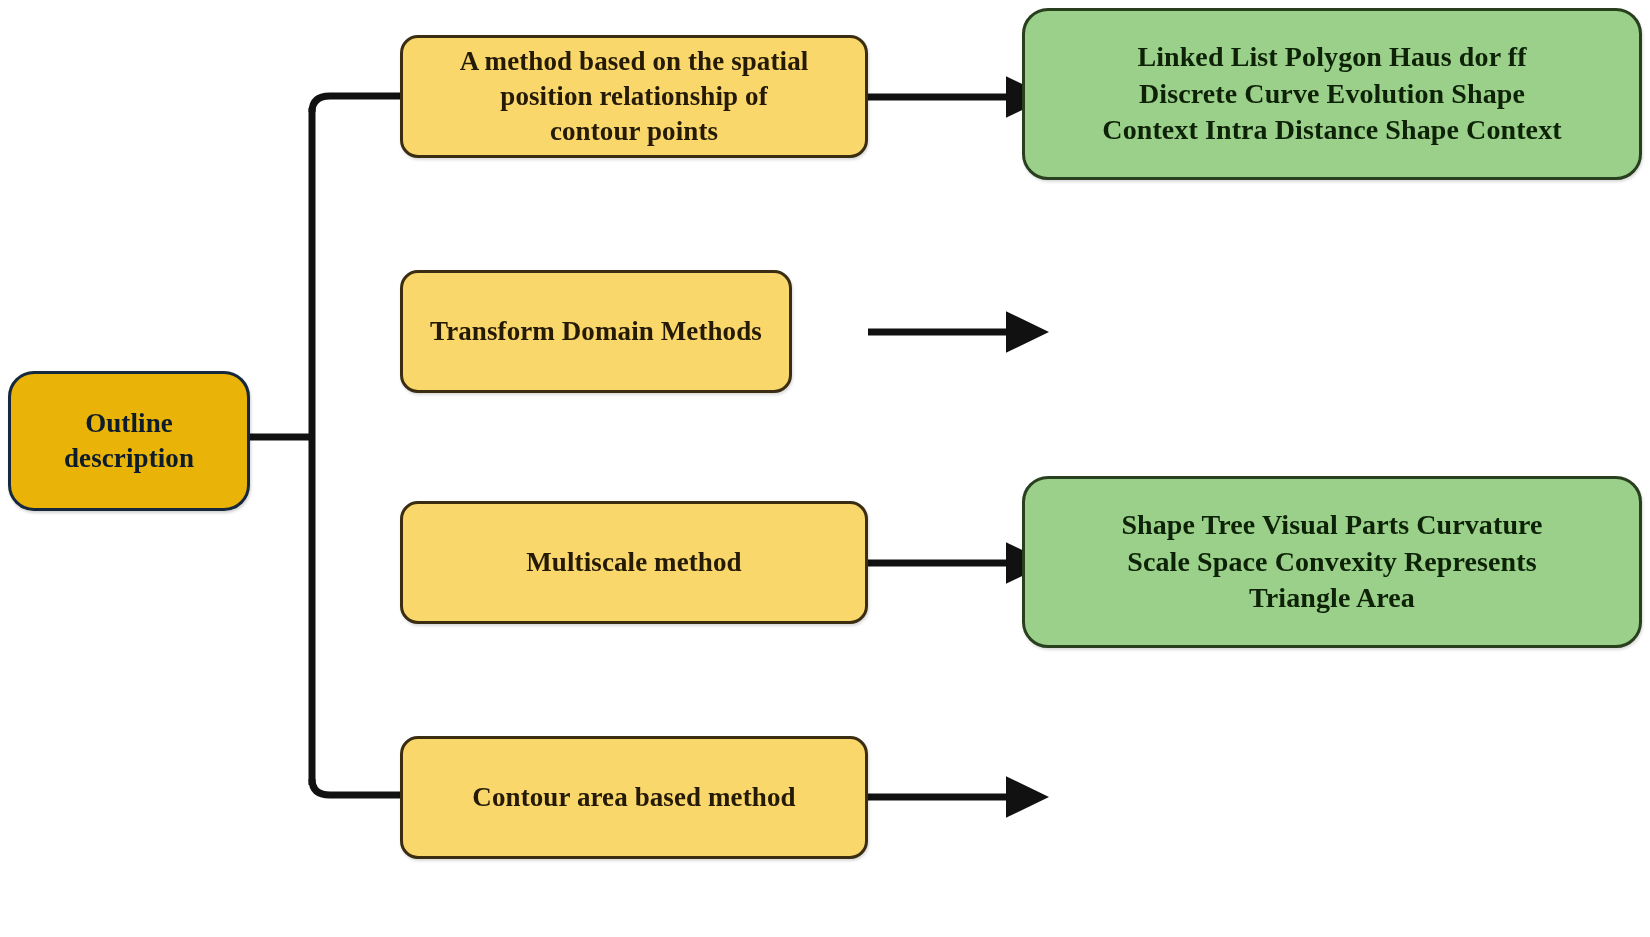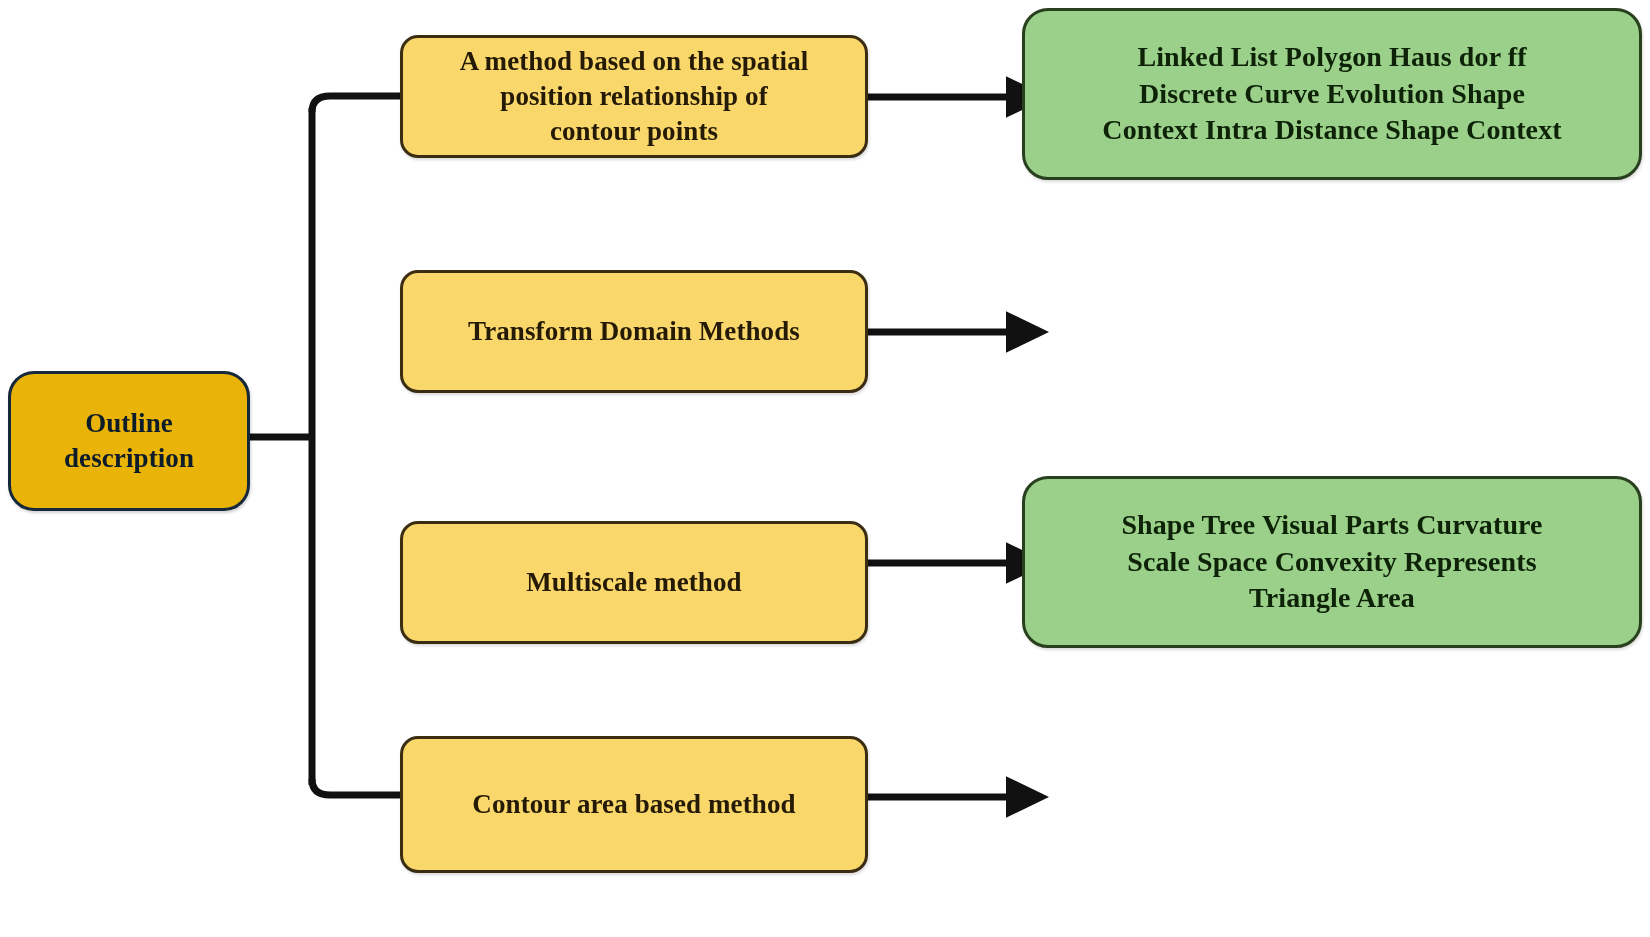--- a/index.html
+++ b/index.html
@@ -104,30 +104,30 @@
     <span class="node-text">A method based on the spatial
 position relationship of
 contour points</span>
   </div>
   <div class="node node-detail" style="left:1022px; top:8px; width:620px; height:172px;">
     <span class="node-text">Linked List Polygon Haus dor ff
 Discrete Curve Evolution Shape
 Context Intra Distance Shape Context</span>
   </div>
 
-  <div class="node node-category" style="left:400px; top:270px; width:468px; height:123px;">
+  <div class="node node-category" style="left:400px; top:270px; width:392px; height:123px;">
     <span class="node-text">Transform Domain Methods</span>
   </div>
 
-  <div class="node node-category" style="left:400px; top:501px; width:468px; height:123px;margin-top:20px;">
+  <div class="node node-category" style="left:400px; top:501px; width:468px; height:123px;">
     <span class="node-text">Multiscale method</span>
   </div>
   <div class="node node-detail" style="left:1022px; top:476px; width:620px; height:172px;">
     <span class="node-text">Shape Tree Visual Parts Curvature
 Scale Space Convexity Represents
 Triangle Area</span>
   </div>
 
-  <div class="node node-category" style="left:400px; top:736px; width:468px; height:137px;">
+  <div class="node node-category" style="left:400px; top:736px; width:468px; height:123px;">
     <span class="node-text">Contour area based method</span>
   </div>
 
 </div>
 
 </body></html>

